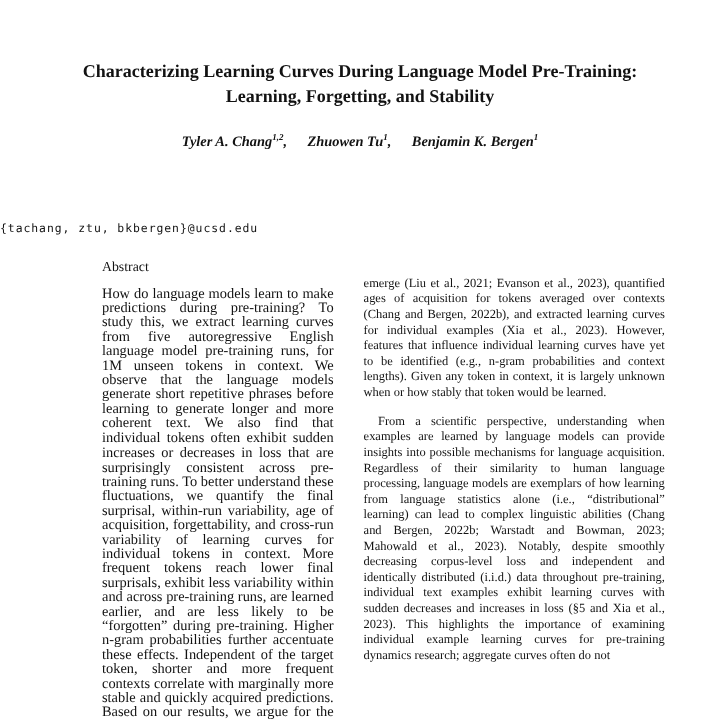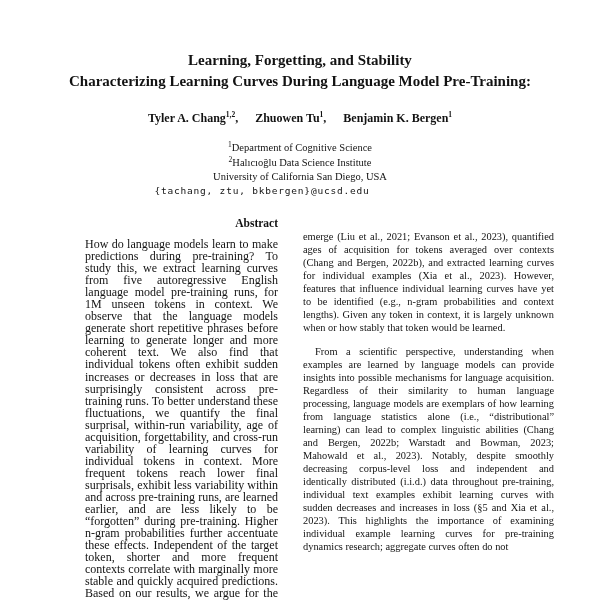--- a/index.html
+++ b/index.html
@@ -29,20 +29,21 @@
   }
   .authors {
     position: absolute;
     top: 110px;
     left: 0;
     width: 600px;
     text-align: center;
     font-weight: bold;
     font-size: 12px;
     line-height: 16px;
+    font-style: italic;
   }
   .author { display: inline-block; white-space: nowrap; }
   .author + .author { margin-left: 14px; }
   .author sup, .affil sup {
     font-size: 7.5px;
     vertical-align: super;
     line-height: 0;
   }
   .affils {
     position: absolute;
@@ -51,35 +52,34 @@
     width: 600px;
     text-align: center;
     font-size: 10.5px;
     line-height: 14.6px;
   }
   .email-line {
     position: absolute;
     top: 185px;
     left: 0;
     width: 524px;
-    text-align: center;
     font-family: "DejaVu Sans Mono", monospace;
     font-size: 9.5px;
     letter-spacing: 0.8px;
   }
   
   .abstract-col {
     position: absolute;
     left: 85px;
     top: 217px;
     width: 193px;
   }
   .abstract-heading {
-    text-align: right;
-    font-weight: bold;
+    text-align: left;
+    font-weight: normal;
     font-size: 11.5px;
     margin: 0 0 9px 0;
   }
   .abstract-text {
     font-size: 12px;
     line-height: 12.05px;
     text-align: justify;
     margin: 0;
   }
   
@@ -98,35 +98,30 @@
     text-indent: 12px;
     font-family: Liberation Serif, serif;
   }
 </style>
 </head>
 <body>
 
 <div class="page">
 
   <div class="title">
+    <div>Characterizing Learning Curves During Language Model Pre-Training:</div>
     <div>Learning, Forgetting, and Stability</div>
-    <div>Characterizing Learning Curves During Language Model Pre-Training:</div>
   </div>
 
   <div class="authors">
     <span class="author"><span>Tyler A. Chang</span><sup>1,2</sup><span>,</span></span>
     <span class="author"><span>Zhuowen Tu</span><sup>1</sup><span>,</span></span>
     <span class="author"><span>Benjamin K. Bergen</span><sup>1</sup><span></span></span>
   </div>
 
-  <div class="affils">
-    <div class="affil"><sup>1</sup><span>Department of Cognitive Science</span></div>
-    <div class="affil"><sup>2</sup><span>Halıcıoğlu Data Science Institute</span></div>
-    <div class="affil"><sup></sup><span>University of California San Diego, USA</span></div>
-  </div>
 
   <div class="email-line">{tachang, ztu, bkbergen}@ucsd.edu</div>
 
   <div class="abstract-col">
     <div class="abstract-heading">Abstract</div>
     <p class="abstract-text">How do language models learn to make predictions during pre-training? To study this, we extract learning curves from five autoregressive English language model pre-training runs, for 1M unseen tokens in context. We observe that the language models generate short repetitive phrases before learning to generate longer and more coherent text. We also find that individual tokens often exhibit sudden increases or decreases in loss that are surprisingly consistent across pre-training runs. To better understand these fluctuations, we quantify the final surprisal, within-run variability, age of acquisition, forgettability, and cross-run variability of learning curves for individual tokens in context. More frequent tokens reach lower final surprisals, exhibit less variability within and across pre-training runs, are learned earlier, and are less likely to be “forgotten” during pre-training. Higher n-gram probabilities further accentuate these effects. Independent of the target token, shorter and more frequent contexts correlate with marginally more stable and quickly acquired predictions. Based on our results, we argue for the existence of sequential learning dependencies between different model capabilities, and we characterize language model learning as early n-gram learning before gradual refinement of tail n-gram predictions.</p>
   </div>
 
   <div class="right-col">
     <p>emerge (Liu et al., 2021; Evanson et al., 2023), quantified ages of acquisition for tokens averaged over contexts (Chang and Bergen, 2022b), and extracted learning curves for individual examples (Xia et al., 2023). However, features that influence individual learning curves have yet to be identified (e.g., n-gram probabilities and context lengths). Given any token in context, it is largely unknown when or how stably that token would be learned.</p>

